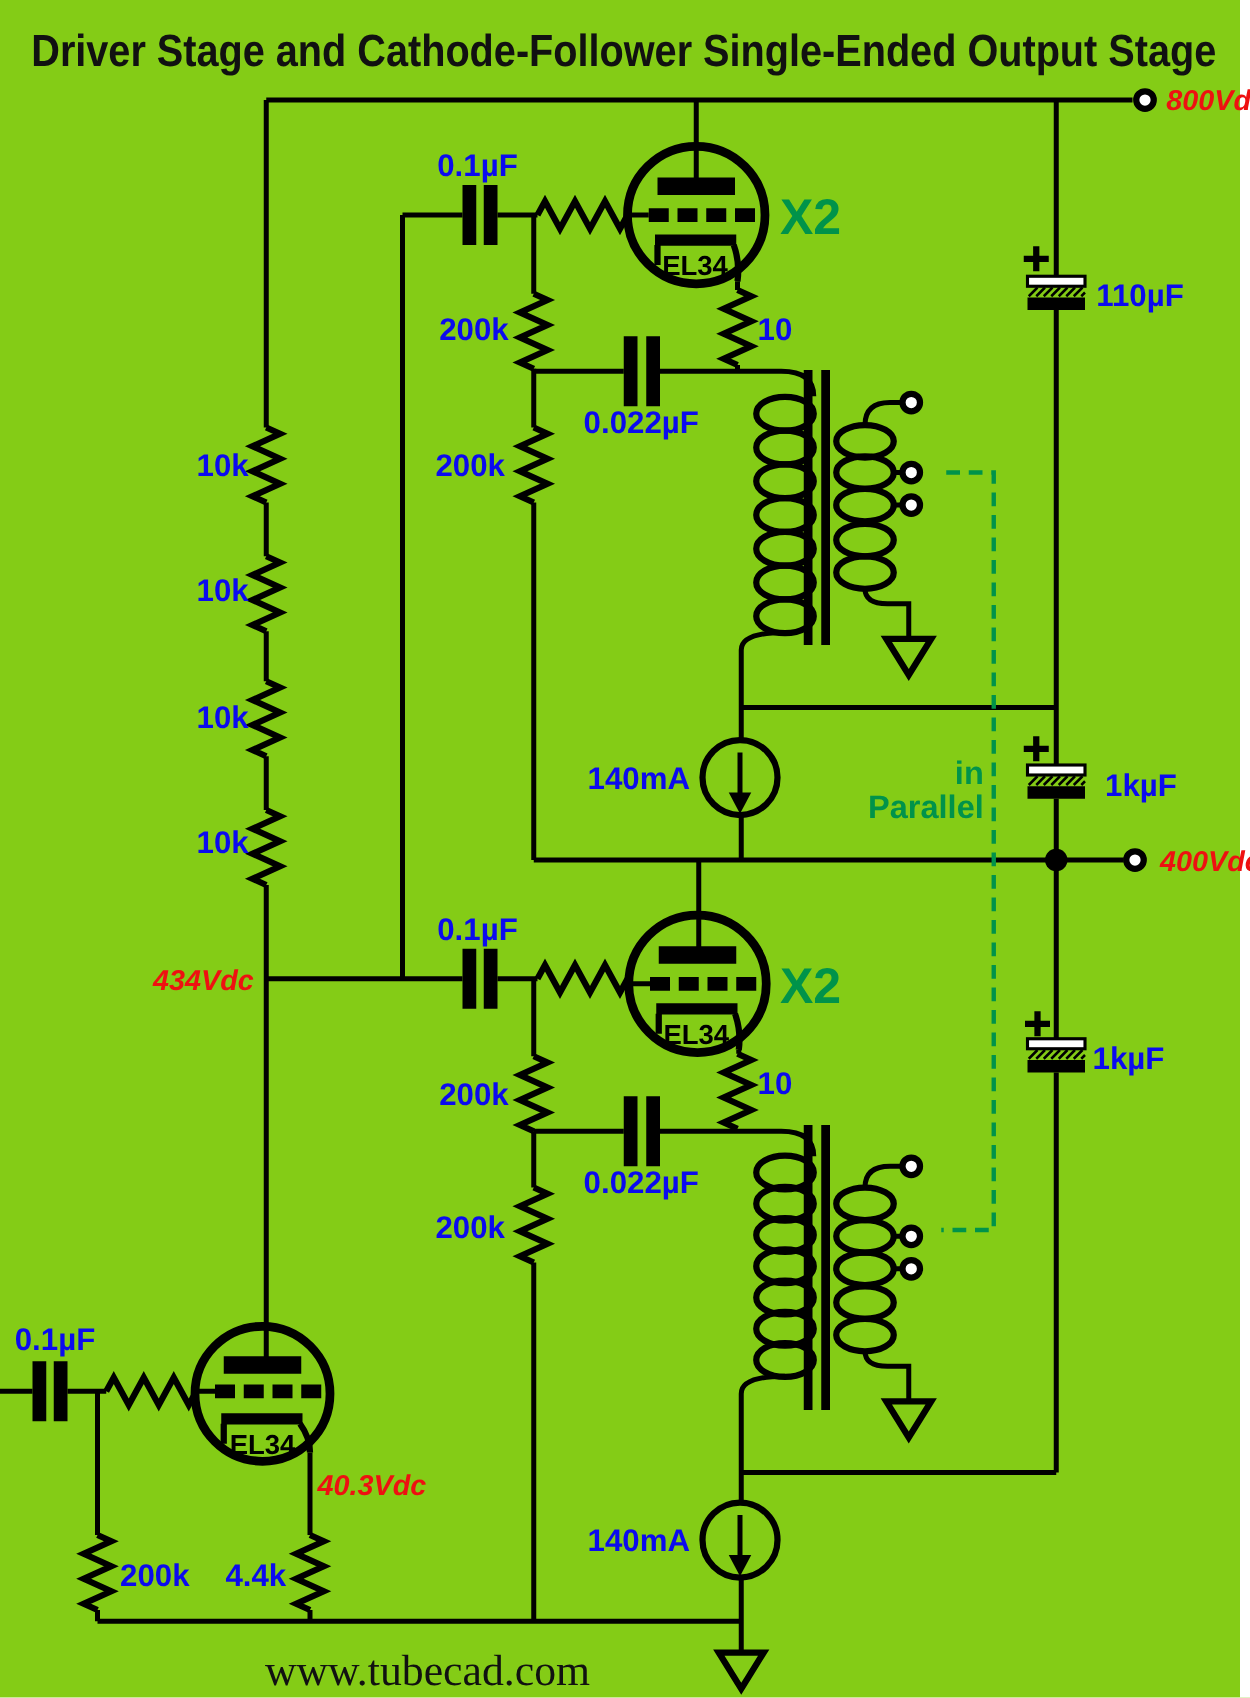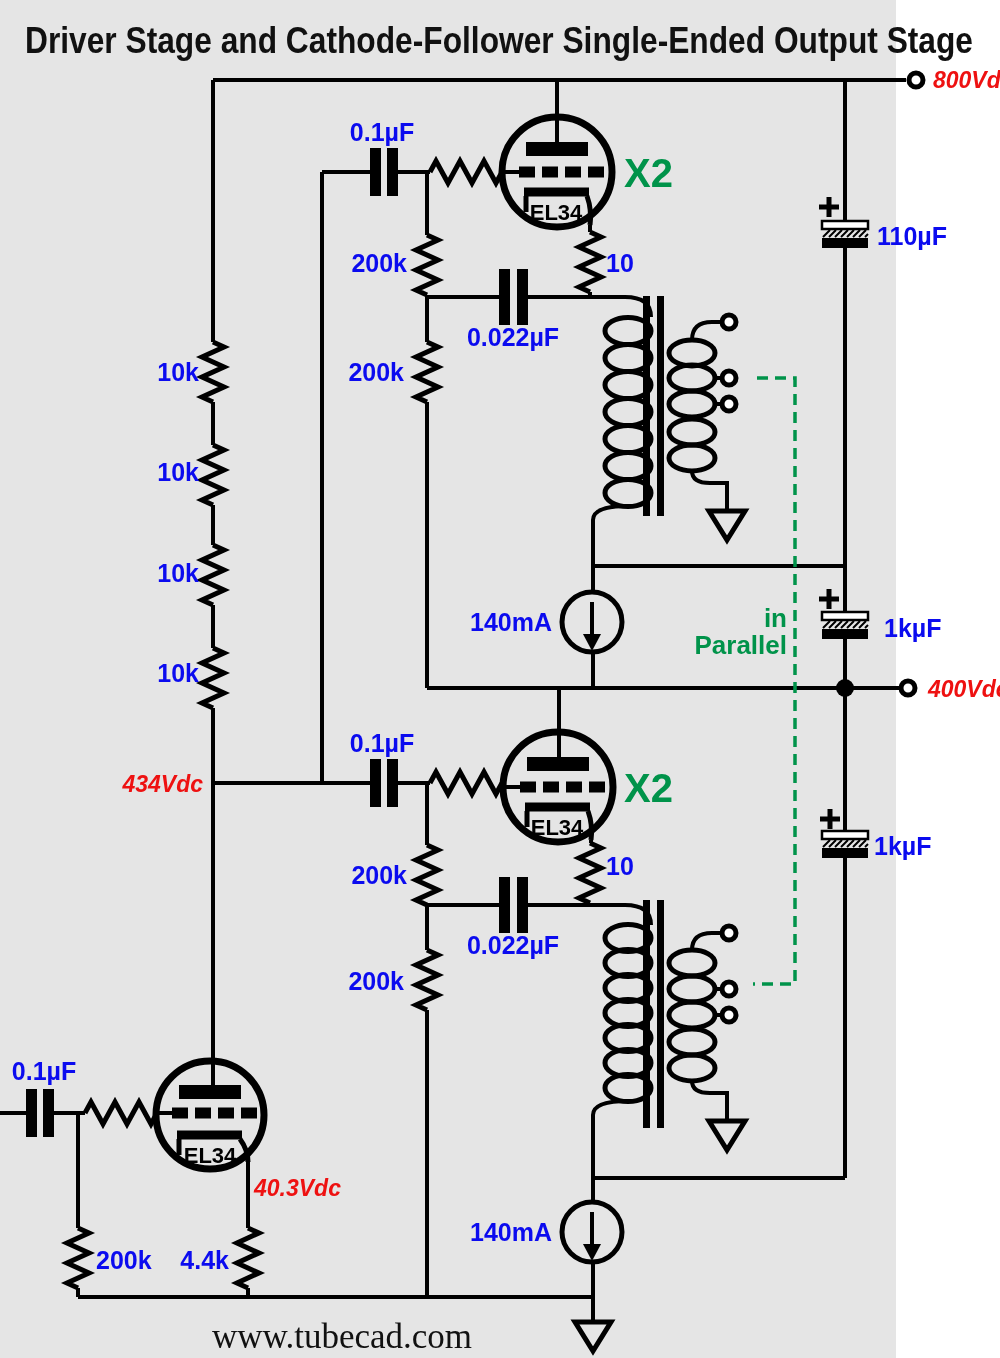--- a/index.html
+++ b/index.html
@@ -1,16 +1,16 @@
 <!DOCTYPE html>
 <html><head>
 <meta charset="utf-8">
 <style>
   html,body{margin:0;padding:0;background:#fff;}
-  .page{width:896px;height:1358px;position:relative;background:#e5e5e5;}
+  .page{width:992px;height:1358px;position:relative;background:#84cc16;}
   svg{display:block;}
   .wire{stroke:#000;stroke-width:4;fill:none;}
   .sym{stroke:#000;stroke-width:5;fill:none;}
   .sym7{stroke:#000;stroke-width:7;fill:none;}
   .fillb{fill:#000;stroke:none;}
   .whitefill{fill:#fff;stroke:#000;}
   .hatch{stroke:#000;stroke-width:2;fill:none;}
   text{font-family:"Liberation Sans",sans-serif;}
   .title{font-size:36px;font-weight:700;fill:#111;}
   .v{font-size:25px;font-weight:700;fill:#0b0bef;}

